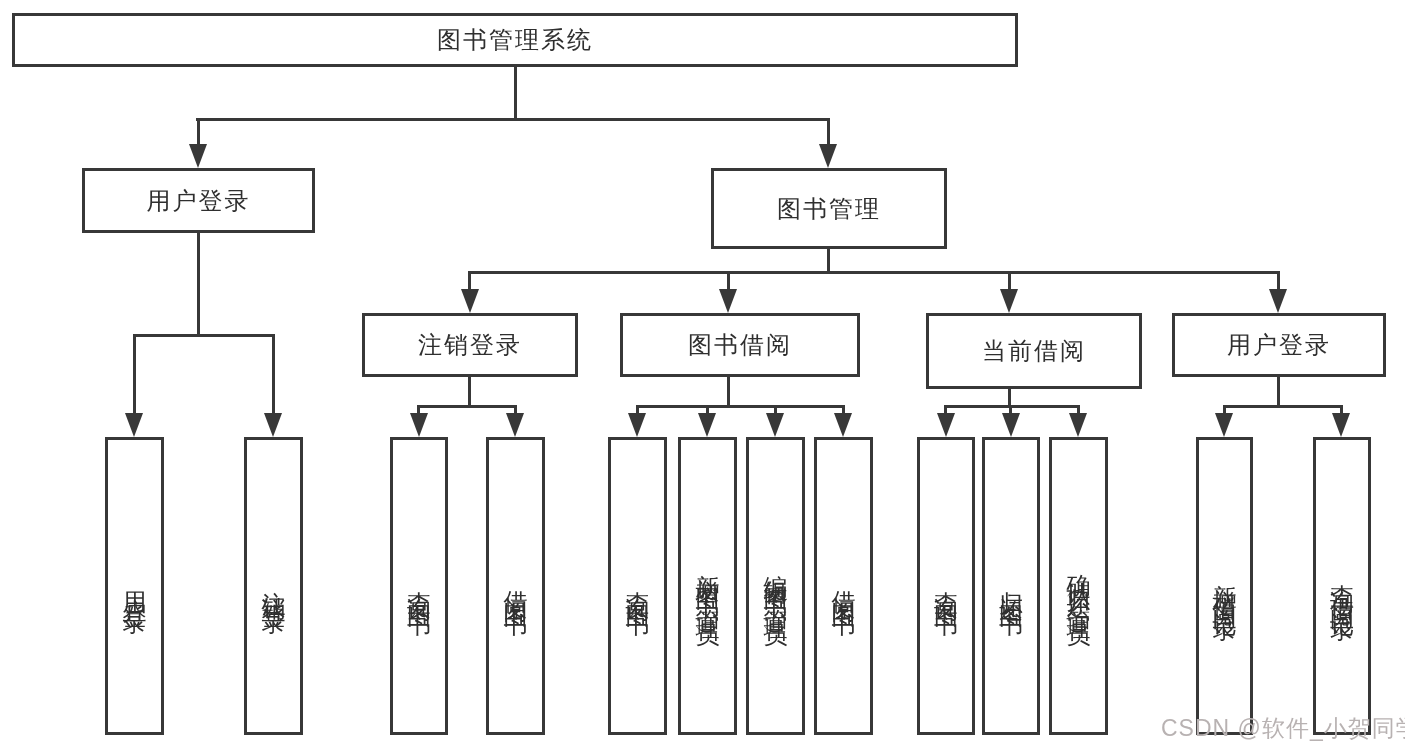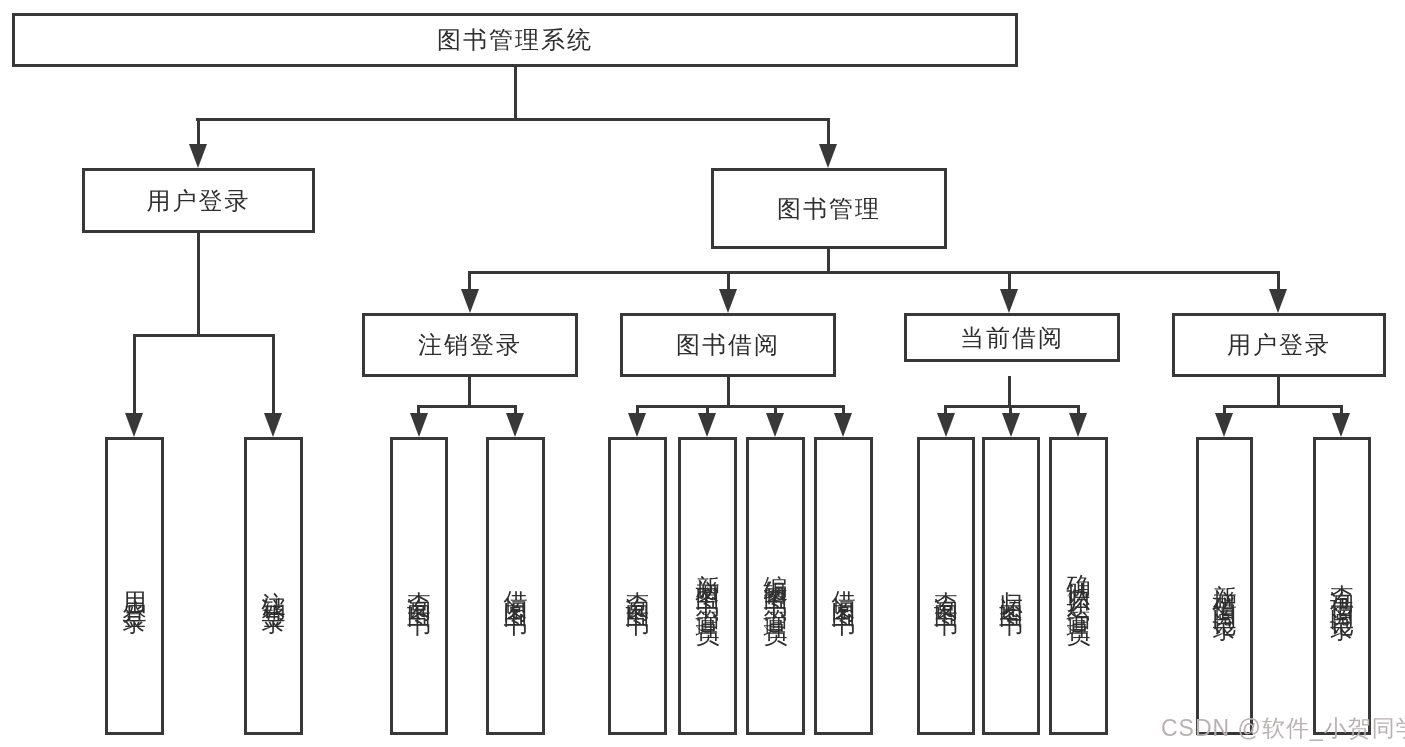--- a/index.html
+++ b/index.html
@@ -101,22 +101,22 @@
 <div class="vl" style="left:1340px; top:405px; height:12px;"></div>
 <div class="ar" style="left:1215px; top:413px;"></div>
 <div class="ar" style="left:1332px; top:413px;"></div>
 
 <div class="box" style="left:12px; top:13px; width:1006px; height:54px;">图书管理系统</div>
 
 <div class="box" style="left:82px; top:168px; width:233px; height:65px;">用户登录</div>
 <div class="box" style="left:711px; top:168px; width:236px; height:81px;">图书管理</div>
 
 <div class="box" style="left:362px; top:313px; width:216px; height:64px;">注销登录</div>
-<div class="box" style="left:620px; top:313px; width:216px; height:64px;">图书借阅</div>
-<div class="box" style="left:904px; top:313px; width:216px; height:49px;">当前借阅</div>
+<div class="box" style="left:620px; top:313px; width:240px; height:64px;">图书借阅</div>
+<div class="box" style="left:926px; top:313px; width:216px; height:76px;">当前借阅</div>
 <div class="box" style="left:1172px; top:313px; width:214px; height:64px;">用户登录</div>
 
 <div class="vbox" style="left:105px; width:59px;">用户登录</div>
 <div class="vbox" style="left:244px; width:59px;">注销登录</div>
 
 <div class="vbox" style="left:390px; width:58px;">查询图书</div>
 <div class="vbox" style="left:486px; width:59px;">借阅图书</div>
 
 <div class="vbox" style="left:608px; width:59px;">查询图书</div>
 <div class="vbox" style="left:678px; width:59px;">新增图书（管理员）</div>

